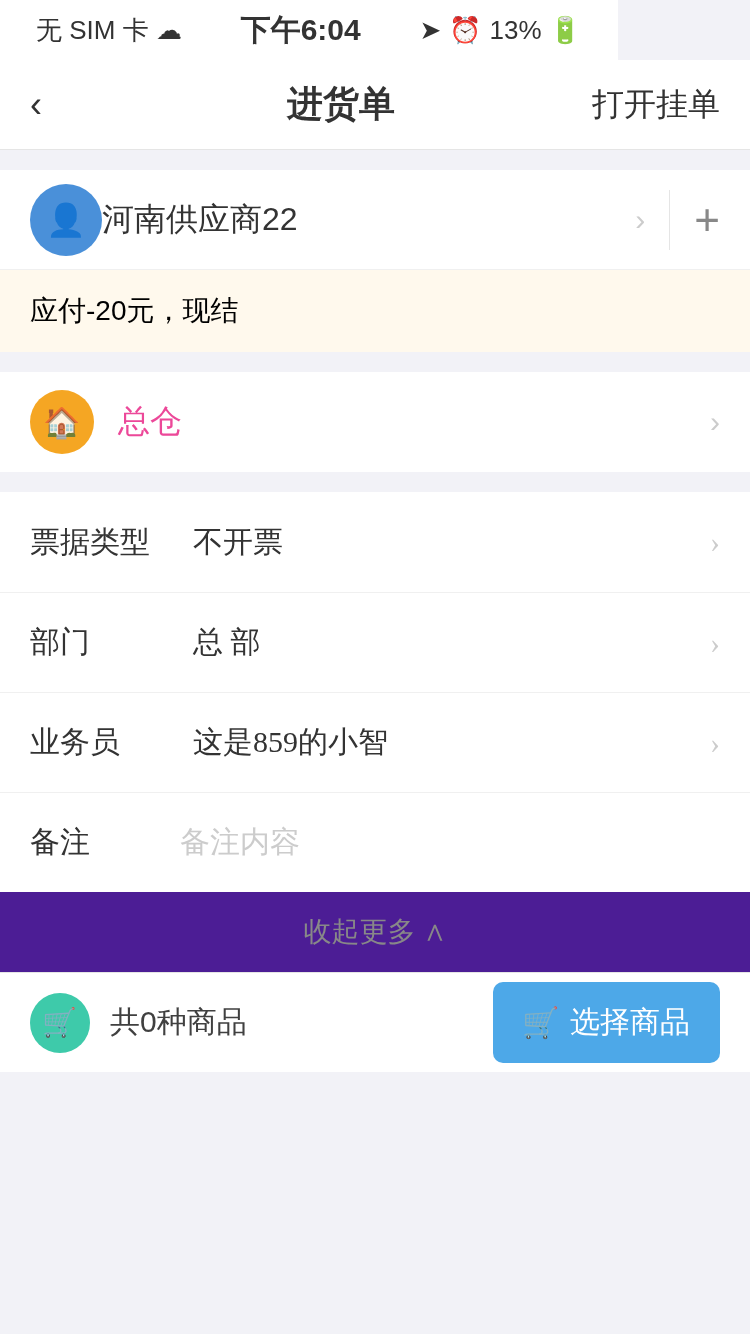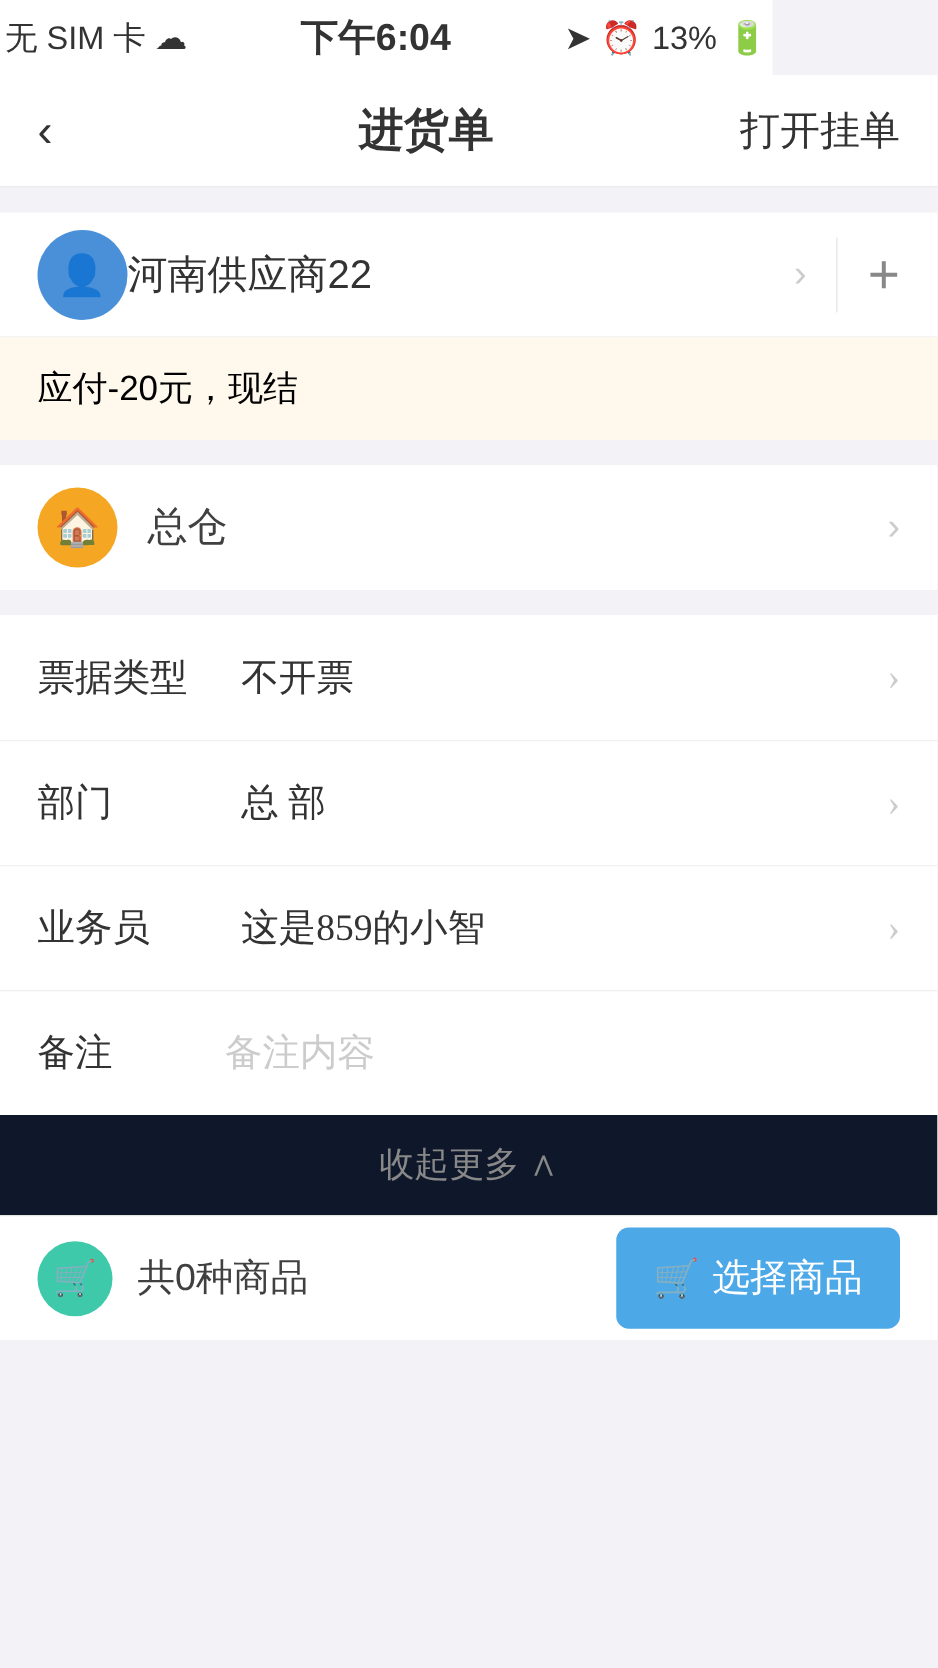--- a/index.html
+++ b/index.html
@@ -14,21 +14,21 @@
     }
 
     
     .status-bar {
       width: 618px;
       height: 60px;
       background: #fff;
       display: flex;
       align-items: center;
       justify-content: space-between;
-      padding: 0 4px;
+      padding: 0 36px;
       font-size: 26px;
       color: #333;
       text-align: right;
     }
     .status-left { display: flex; align-items: center; gap: 8px; }
     .status-center { font-size: 30px; font-weight: 600; }
     .status-right { display: flex; align-items: center; gap: 8px; font-size: 26px; }
 
     
     .nav-bar {
@@ -135,21 +135,21 @@
       align-items: center;
       justify-content: center;
       color: #fff;
       font-size: 30px;
       flex-shrink: 0;
     }
     .warehouse-name {
       flex: 1;
       margin-left: 24px;
       font-size: 32px;
-      color: #404040;
+      color: #ec4899;
     }
 
     
     .form-row {
       display: flex;
       align-items: center;
       padding: 0 30px;
       height: 100px;
       border-top: 1px solid #f0f0f0;
       background: #fff;
@@ -169,21 +169,21 @@
     }
     .form-placeholder {
       flex: 1;
       font-size: 30px;
       color: #ccc;
       margin-left: 10px;
     }
 
     
     .collapse-bar {
-      background: #0f172a;
+      background: #4c1d95;
       height: 80px;
       display: flex;
       align-items: center;
       justify-content: center;
       font-size: 28px;
       color: #888;
       cursor: pointer;
     }
 
     

